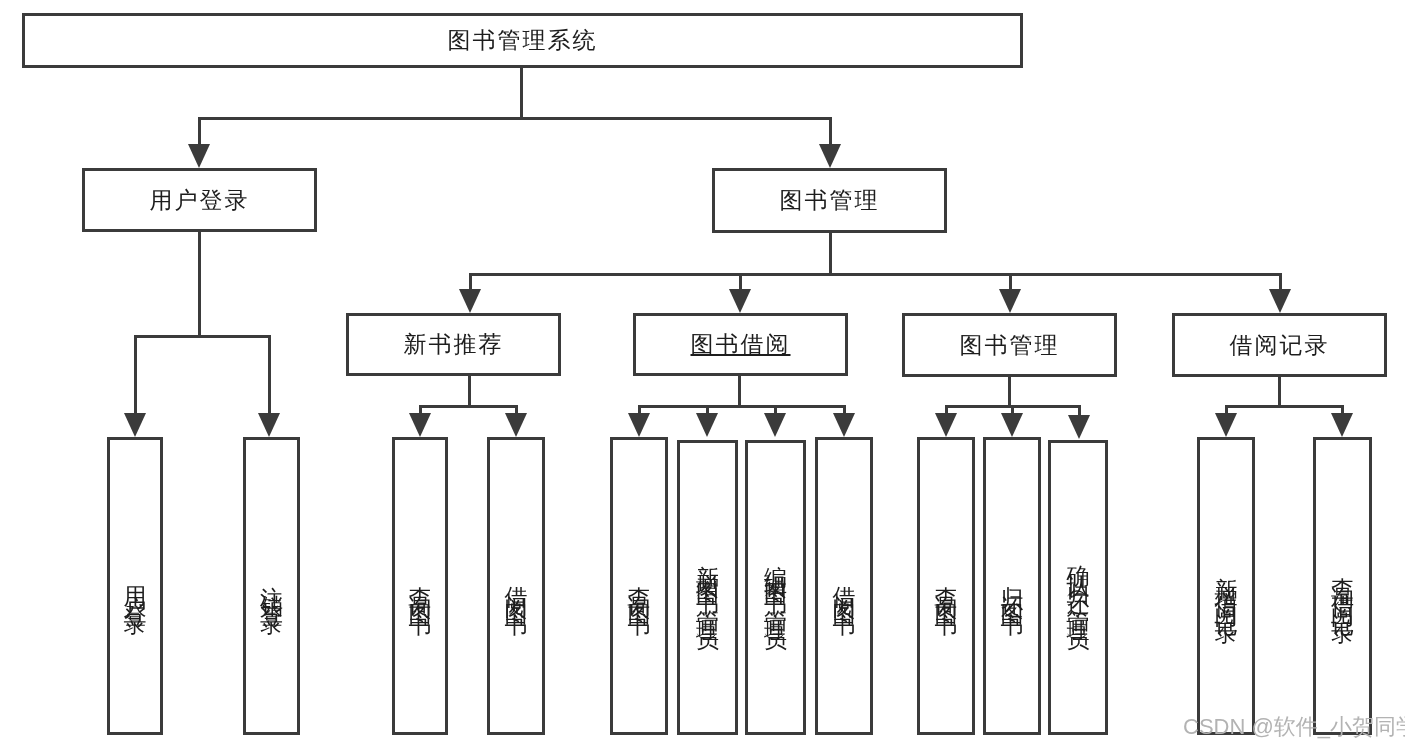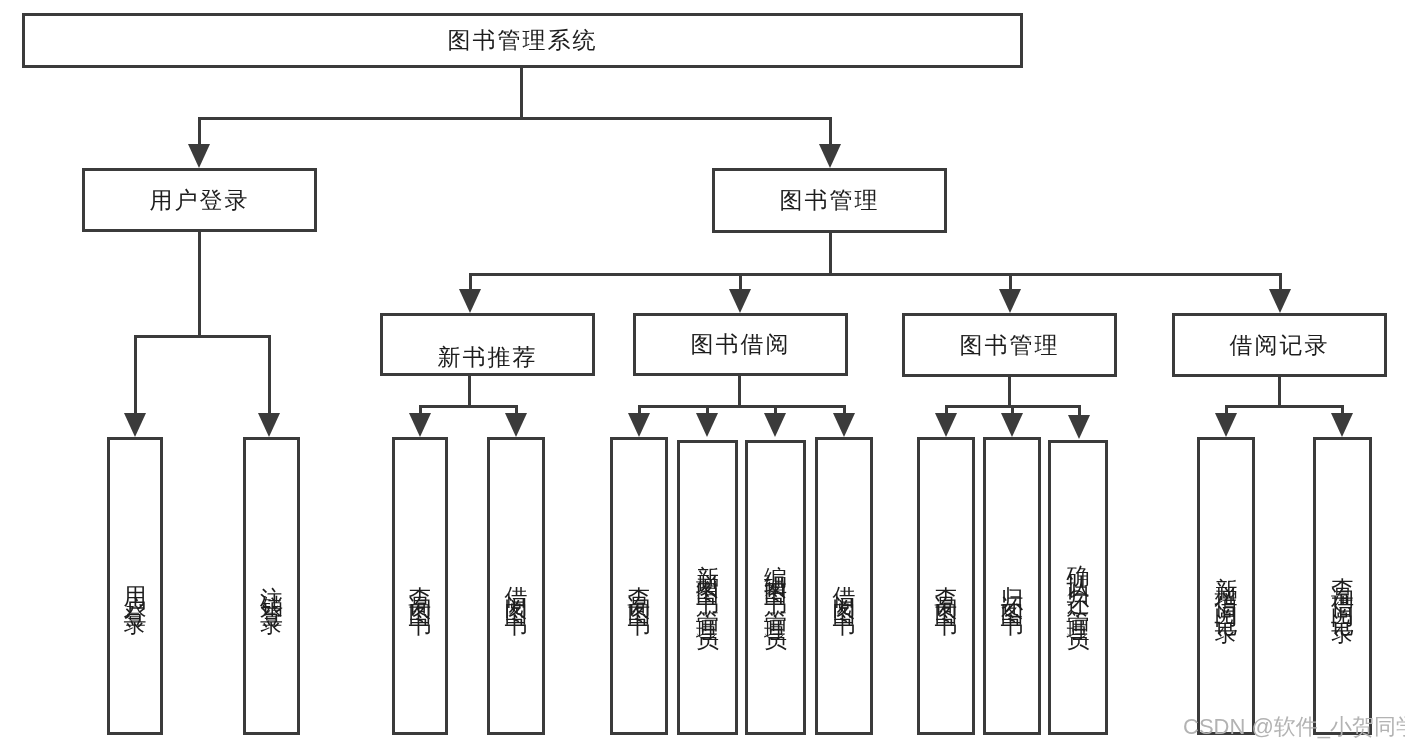--- a/index.html
+++ b/index.html
@@ -78,24 +78,24 @@
   <div class="hline" style="left:469px;top:273px;width:813px;"></div>
   <div class="vline" style="left:469px;top:273px;height:20px;"></div>
   <div class="arrow" style="left:459px;top:289px;"></div>
   <div class="vline" style="left:739px;top:273px;height:20px;"></div>
   <div class="arrow" style="left:729px;top:289px;"></div>
   <div class="vline" style="left:1009px;top:273px;height:20px;"></div>
   <div class="arrow" style="left:999px;top:289px;"></div>
   <div class="vline" style="left:1279px;top:273px;height:20px;"></div>
   <div class="arrow" style="left:1269px;top:289px;"></div>
 
-  <div class="box hbox" style="left:380px;top:313px;width:215px;height:63px;align-items:flex-end;">
+  <div class="box hbox" style="left:346px;top:313px;width:215px;height:63px;">
     <span>新书推荐</span>
   </div>
-  <div class="box hbox" style="left:633px;top:313px;width:215px;height:63px;">
+  <div class="box hbox" style="left:633px;top:313px;width:215px;height:63px;text-decoration:underline;">
     <span>图书借阅</span>
   </div>
   <div class="box hbox" style="left:902px;top:313px;width:215px;height:64px;">
     <span>图书管理</span>
   </div>
   <div class="box hbox" style="left:1172px;top:313px;width:215px;height:64px;">
     <span>借阅记录</span>
   </div>
 
   <div class="vline" style="left:468px;top:376px;height:32px;"></div>

